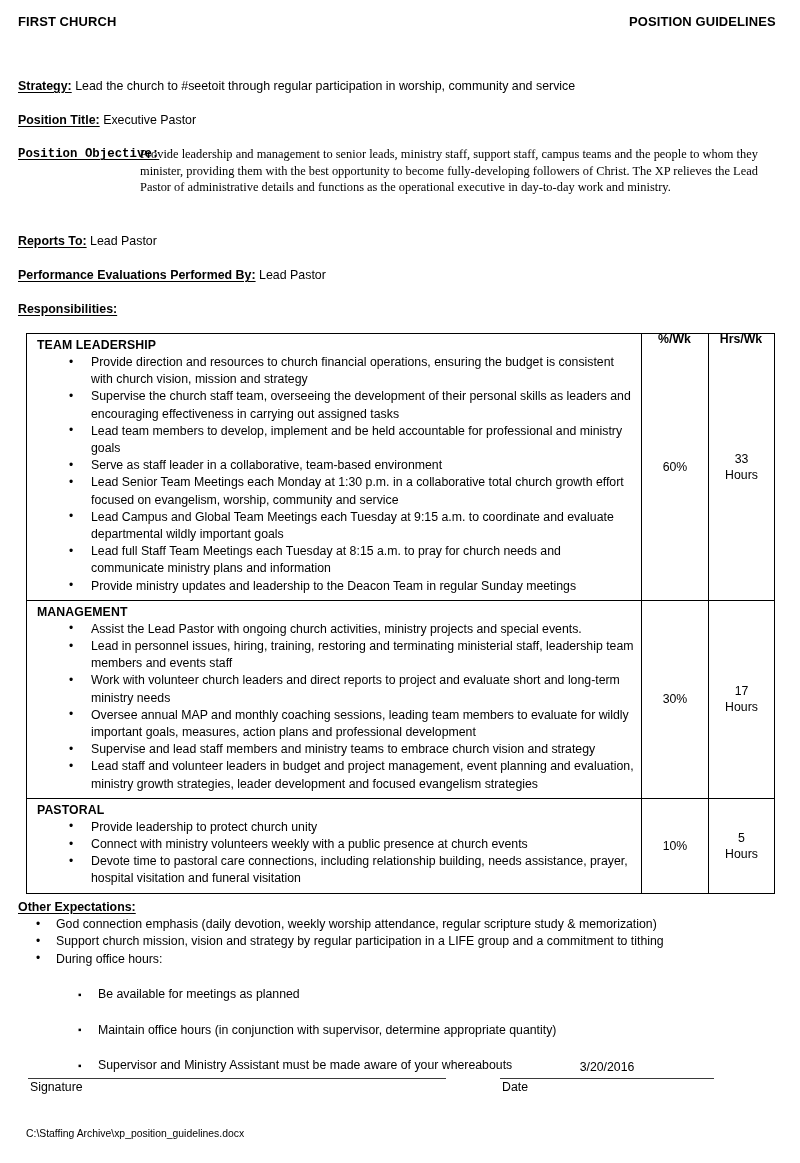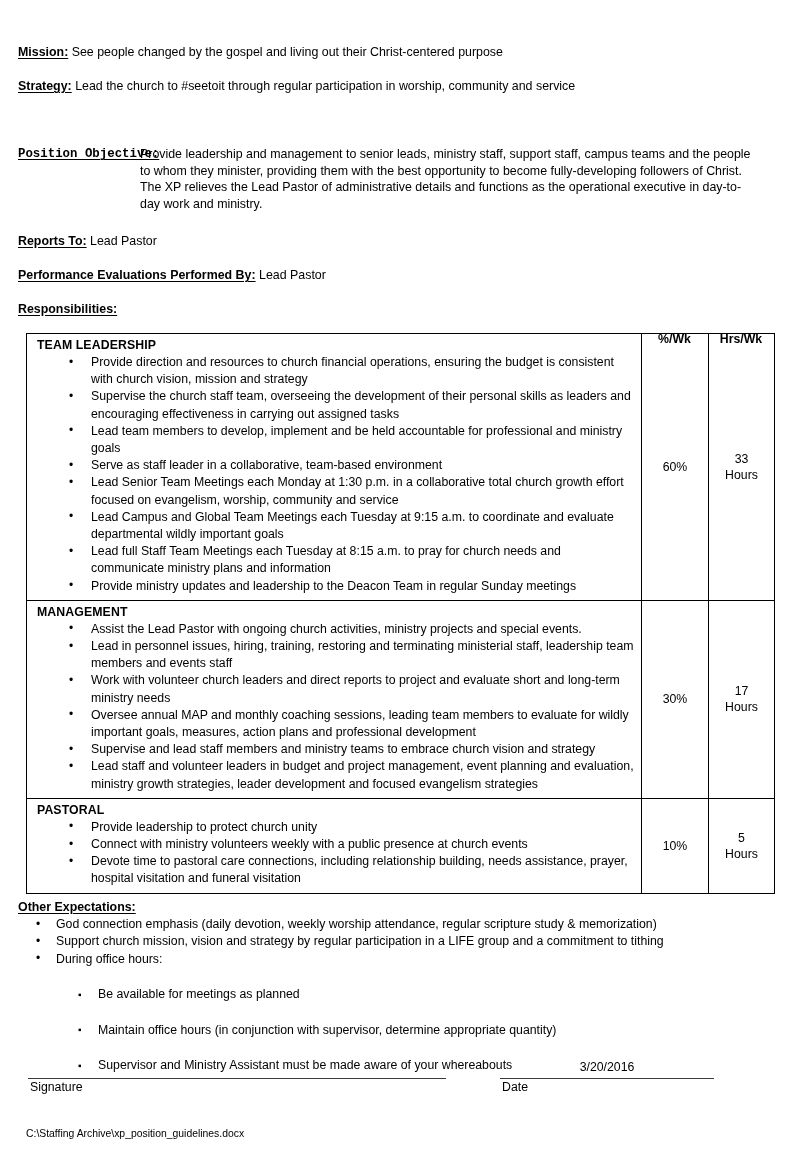--- a/index.html
+++ b/index.html
@@ -65,20 +65,21 @@
     display: inline-block;
     width: 122px;
     margin-left: -122px;
     vertical-align: top;
     font-family: Liberation Mono, monospace;
   }
   .field.hang .val {
     display: inline-block;
     width: 100%;
     vertical-align: top;
+    font-family: Liberation Serif, serif;
   }
 
   .section-label {
     position: absolute;
     left: 18px;
     font-size: 12.4px;
     font-weight: bold;
     text-decoration: underline;
     text-underline-offset: 1.5px;
   }
@@ -221,31 +222,35 @@
     left: 26px;
     top: 1128px;
     font-size: 10.4px;
   }
 </style>
 </head>
 <body>
 
 <div class="page">
 
-
-  <div class="field" style="top:44px;">
-    <span class="lbl">Mission:</span>
-    <span class="val">See people changed by the gospel and living out their Christ-centered purpose</span>
-  </div>
+  <div class="doc-header">
+    <div class="org">FIRST CHURCH</div>
+    <div class="kind">POSITION GUIDELINES</div>
+  </div>
+
 
   <div class="field" style="top:78px;">
     <span class="lbl">Strategy:</span>
     <span class="val">Lead the church to #seetoit through regular participation in worship, community and service</span>
   </div>
 
+  <div class="field" style="top:112px;">
+    <span class="lbl">Position Title:</span>
+    <span class="val">Executive Pastor</span>
+  </div>
 
   <div class="field hang" style="top:146px; right:40px;">
     <span class="lbl">Position Objective:</span><span class="val">Provide leadership and management to senior leads, ministry staff, support staff, campus teams and the people to whom they minister, providing them with the best opportunity to become fully-developing followers of Christ. The XP relieves the Lead Pastor of administrative details and functions as the operational executive in day-to-day work and ministry.</span>
   </div>
 
   <div class="field" style="top:233px;">
     <span class="lbl">Reports To:</span>
     <span class="val">Lead Pastor</span>
   </div>
 

